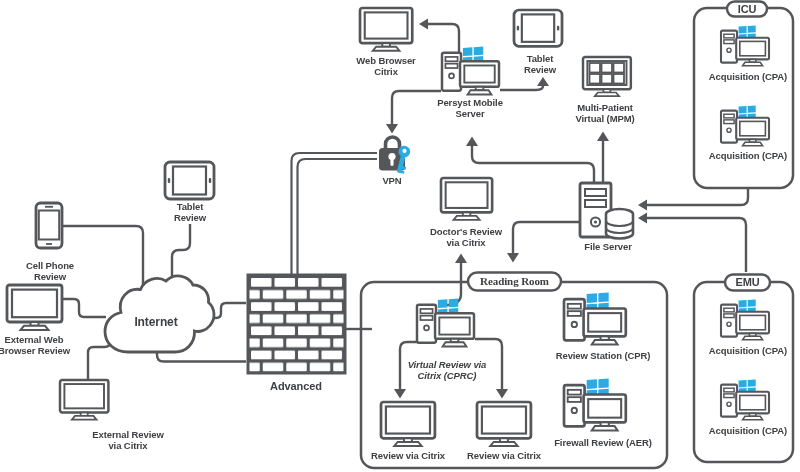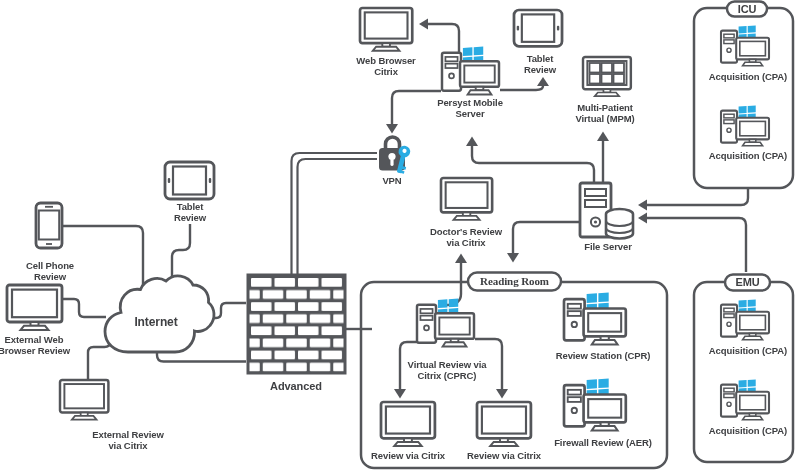--- a/index.html
+++ b/index.html
@@ -224,19 +224,19 @@
 
 <div class="lbl pill nowrap" style="left:727px;top:3px;width:40px;">ICU</div>
 <div class="lbl nowrap" style="left:704px;top:71px;width:88px;">Acquisition (CPA)</div>
 <div class="lbl nowrap" style="left:704px;top:150px;width:88px;">Acquisition (CPA)</div>
 
 <div class="lbl pill nowrap" style="left:725px;top:276px;width:45px;">EMU</div>
 <div class="lbl nowrap" style="left:704px;top:345px;width:88px;">Acquisition (CPA)</div>
 <div class="lbl nowrap" style="left:704px;top:425px;width:88px;">Acquisition (CPA)</div>
 
 <div class="lbl pill nowrap" style="left:468px;top:275px;width:93px;font-family:Liberation Serif, serif;">Reading Room</div>
-<div class="lbl" style="left:404px;top:359px;width:86px;">Virtual Review via Citrix (CPRC)</div>
+<div class="lbl" style="left:404px;top:359px;width:86px;font-style:italic;">Virtual Review via Citrix (CPRC)</div>
 <div class="lbl nowrap" style="left:548px;top:350px;width:110px;">Review Station (CPR)</div>
 <div class="lbl nowrap" style="left:542px;top:437px;width:122px;">Firewall Review (AER)</div>
 <div class="lbl nowrap" style="left:363px;top:450px;width:90px;">Review via Citrix</div>
 <div class="lbl nowrap" style="left:459px;top:450px;width:90px;">Review via Citrix</div>
 
 </div>
 
 </body></html>

